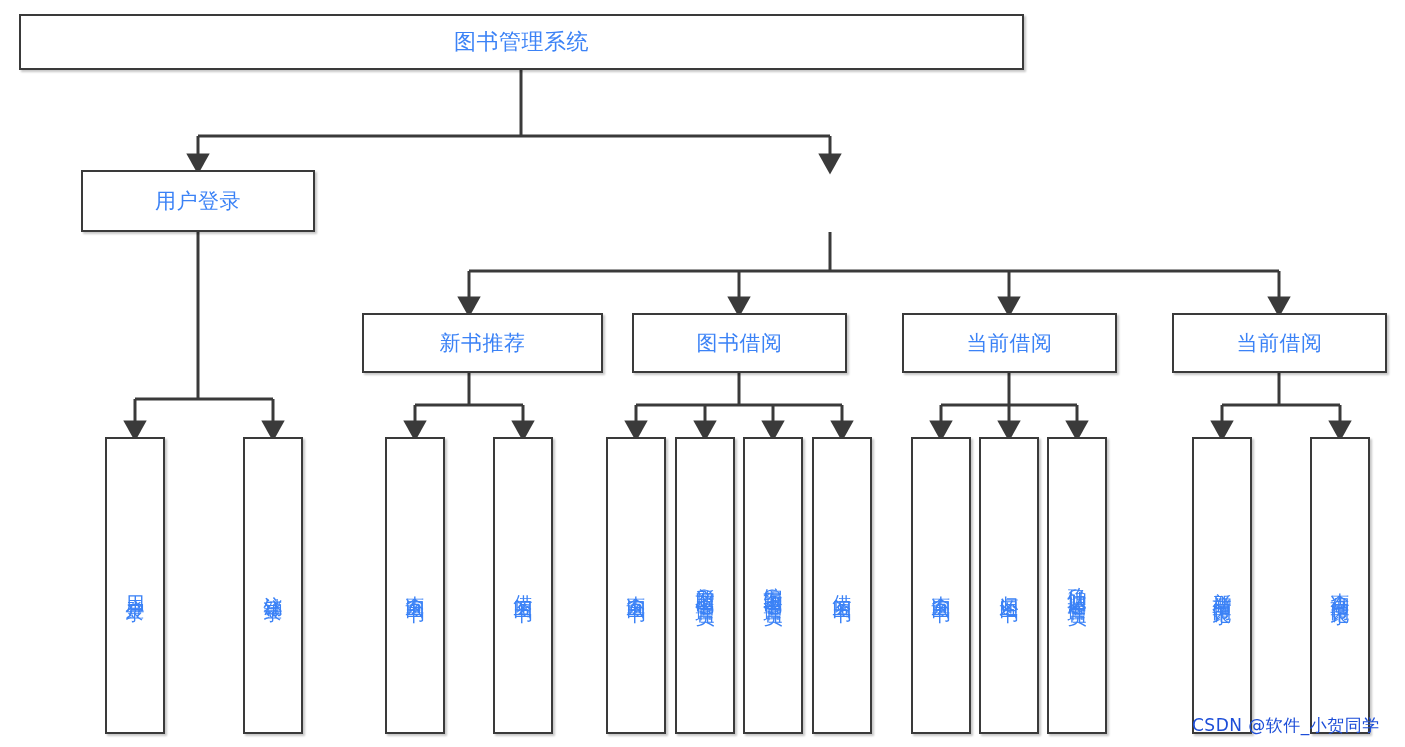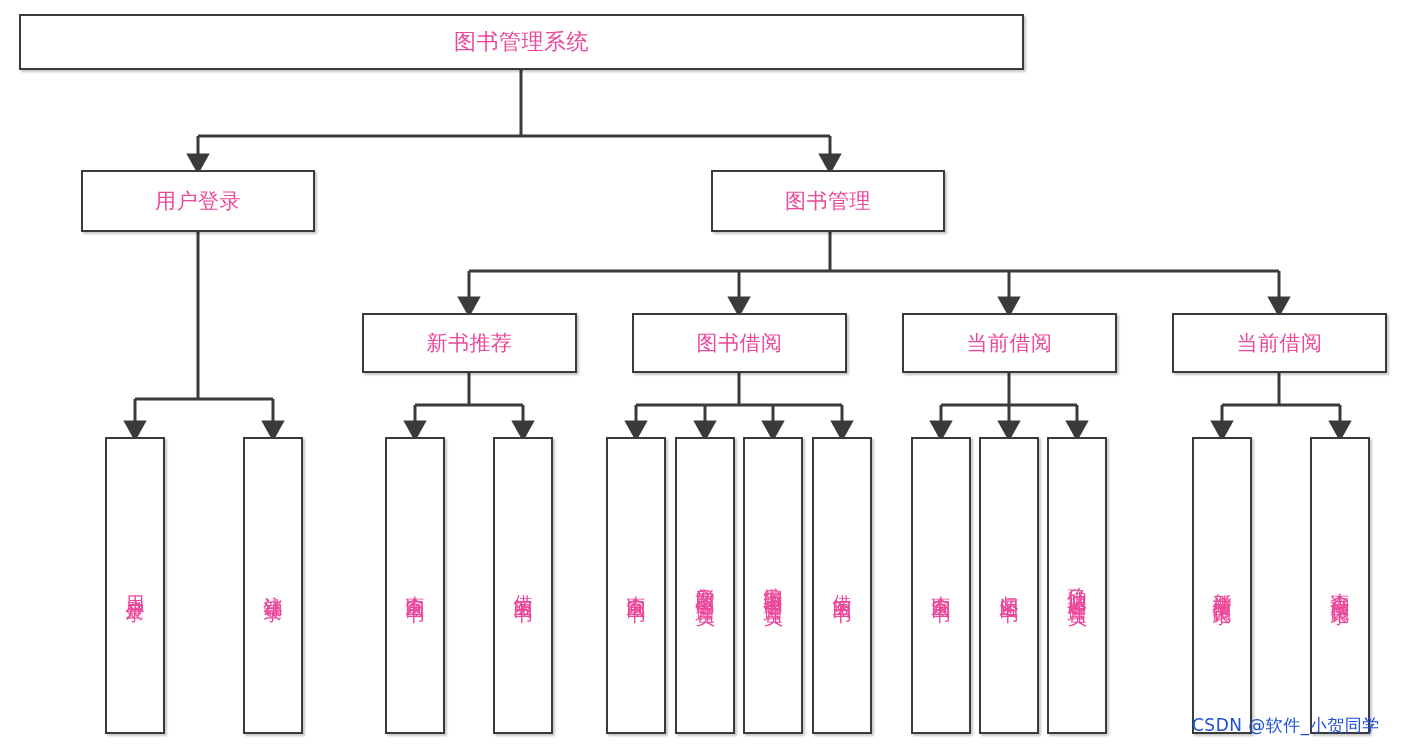--- a/index.html
+++ b/index.html
@@ -34,21 +34,21 @@
     box-shadow: 2px 2px 2px rgba(0,0,0,0.22);
     display: flex;
     align-items: center;
     justify-content: center;
     color: #3f3f3f;
   }
   .node-label {
     display: block;
     text-align: center;
     line-height: 1.18;
-    color: #ec4899;
+    color: #3b82f6;
     letter-spacing: 0.5px;
   }
   
   .node.horiz .node-label {
     writing-mode: horizontal-tb;
     font-size: 21px;
   }
   .node.root .node-label {
     font-size: 22px;
   }
@@ -132,25 +132,22 @@
     </g>
   </svg>
 
   <div class="node horiz root" style="left:19px; top:14px; width:1005px; height:56px;">
     <span class="node-label">图书管理系统</span>
   </div>
 
   <div class="node horiz" style="left:81px; top:170px; width:234px; height:62px;">
     <span class="node-label">用户登录</span>
   </div>
-  <div class="node horiz" style="left:711px; top:170px; width:234px; height:62px;">
-    <span class="node-label">图书管理</span>
-  </div>
-
-  <div class="node horiz" style="left:362px; top:313px; width:215px; height:60px;">
+
+  <div class="node horiz" style="left:362px; top:313px; width:241px; height:60px;">
     <span class="node-label">新书推荐</span>
   </div>
   <div class="node horiz" style="left:902px; top:313px; width:215px; height:60px;">
     <span class="node-label">当前借阅</span>
   </div>
   <div class="node horiz" style="left:632px; top:313px; width:215px; height:60px;">
     <span class="node-label">图书借阅</span>
   </div>
   <div class="node horiz" style="left:1172px; top:313px; width:215px; height:60px;">
     <span class="node-label">当前借阅</span>

